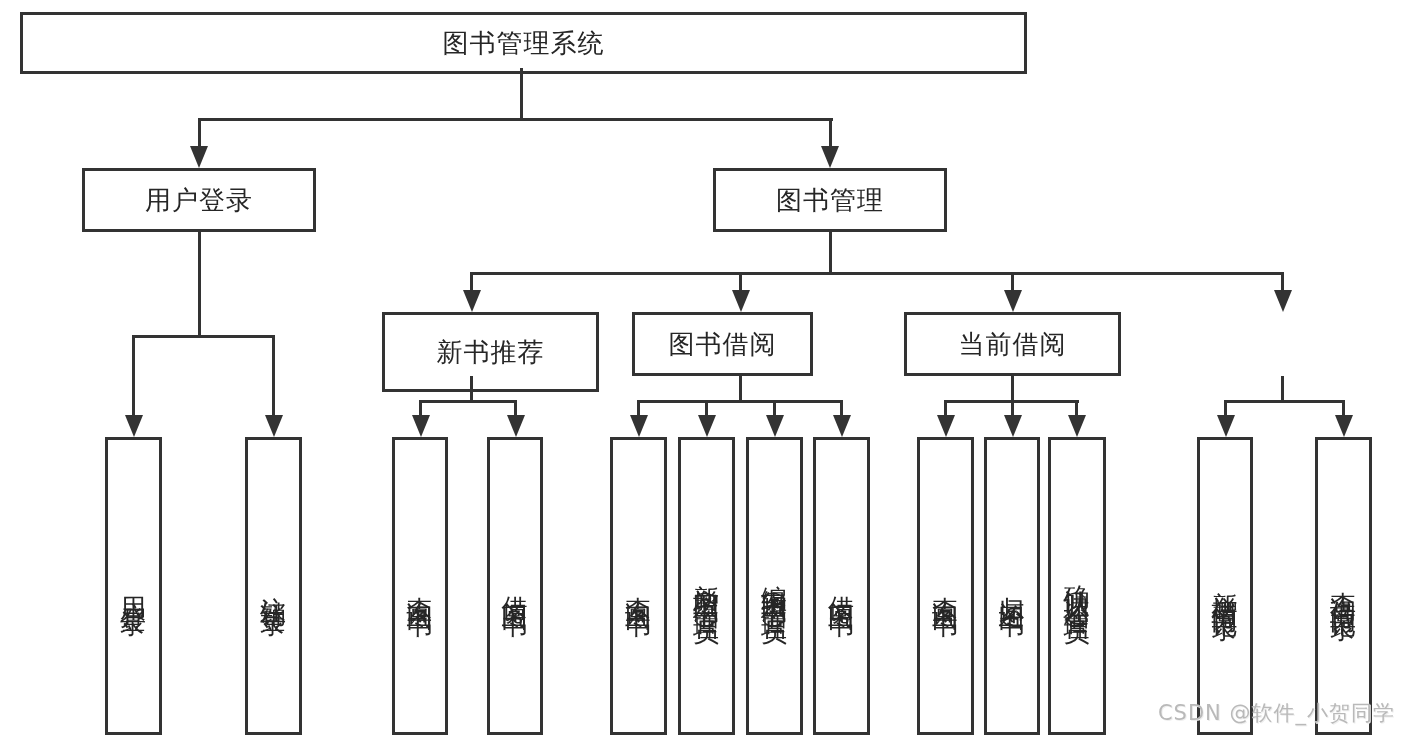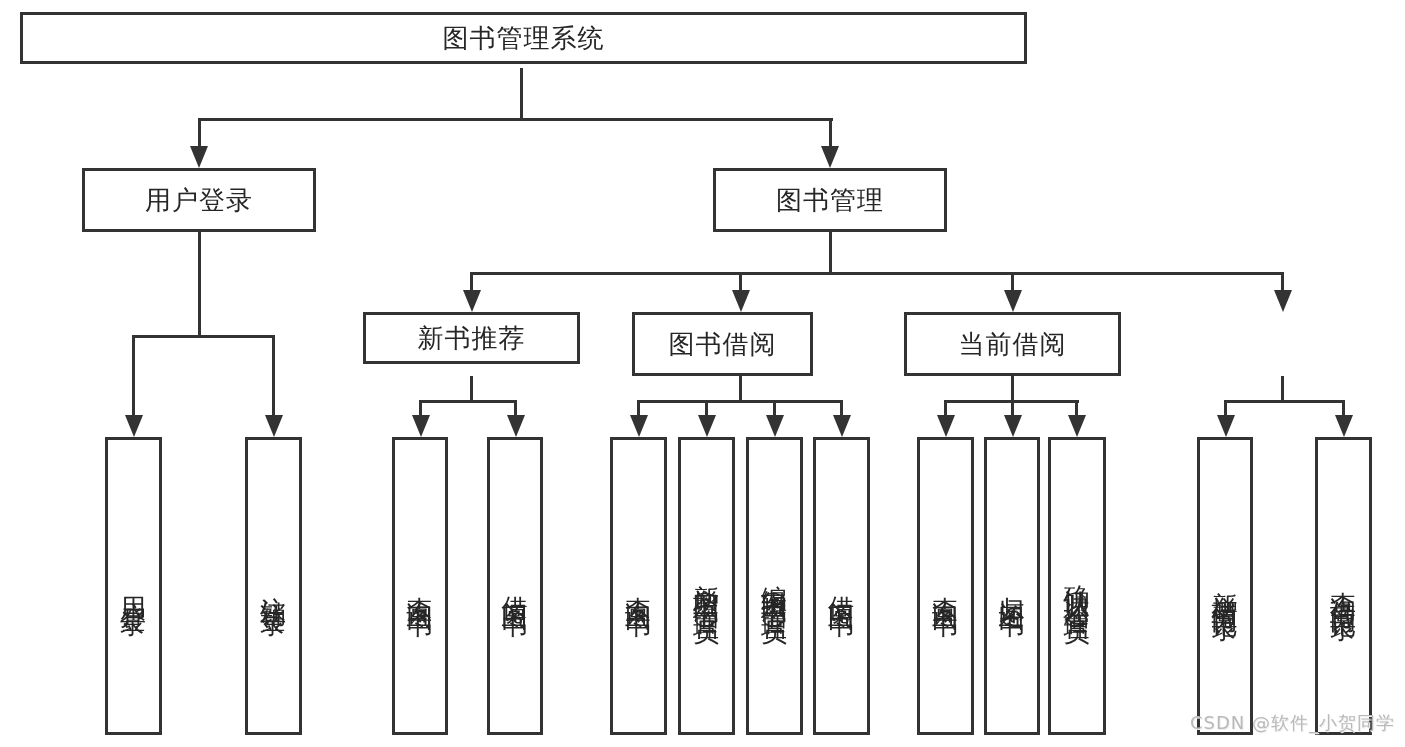--- a/index.html
+++ b/index.html
@@ -42,45 +42,45 @@
   }
   .hline,.vline{position:absolute;background:var(--line);}
   .ahead{
     position:absolute;width:0;height:0;
     border-left:9px solid transparent;
     border-right:9px solid transparent;
     border-top:22px solid var(--line);
   }
   #watermark{
     position:absolute;
-    right:10px;bottom:12px;
-    font-size:18px;
+    right:10px;bottom:20px;
+    font-size:21px;
     color:var(--wm);
     text-shadow:1px 1px 0 #efefef;
     letter-spacing:1px;
     white-space:nowrap;
   }
 </style>
 </head>
 <body>
 
 <div id="canvas">
 
-  <div class="node" style="left:20px;top:12px;width:1007px;height:52px">
+  <div class="node" style="left:20px;top:12px;width:1007px;height:62px">
     <span class="lbl">图书管理系统</span>
   </div>
 
   <div class="node" style="left:82px;top:168px;width:234px;height:64px">
     <span class="lbl">用户登录</span>
   </div>
   <div class="node" style="left:713px;top:168px;width:234px;height:64px">
     <span class="lbl">图书管理</span>
   </div>
 
-  <div class="node" style="left:363px;top:312px;width:217px;height:52px">
+  <div class="node" style="left:382px;top:312px;width:217px;height:80px">
     <span class="lbl">新书推荐</span>
   </div>
   <div class="node" style="left:632px;top:312px;width:181px;height:64px">
     <span class="lbl">图书借阅</span>
   </div>
   <div class="node" style="left:904px;top:312px;width:217px;height:64px">
     <span class="lbl">当前借阅</span>
   </div>
 
   <div class="node leaf" style="left:105px;top:437px;width:57px;height:298px">

